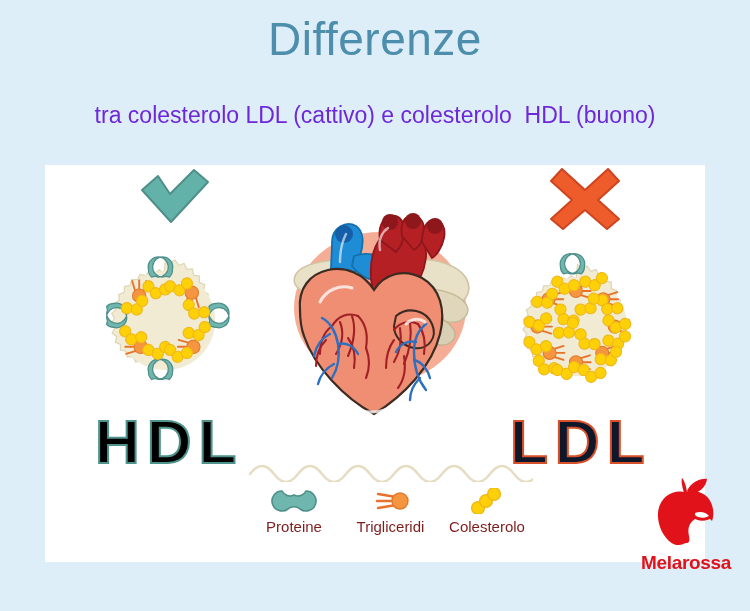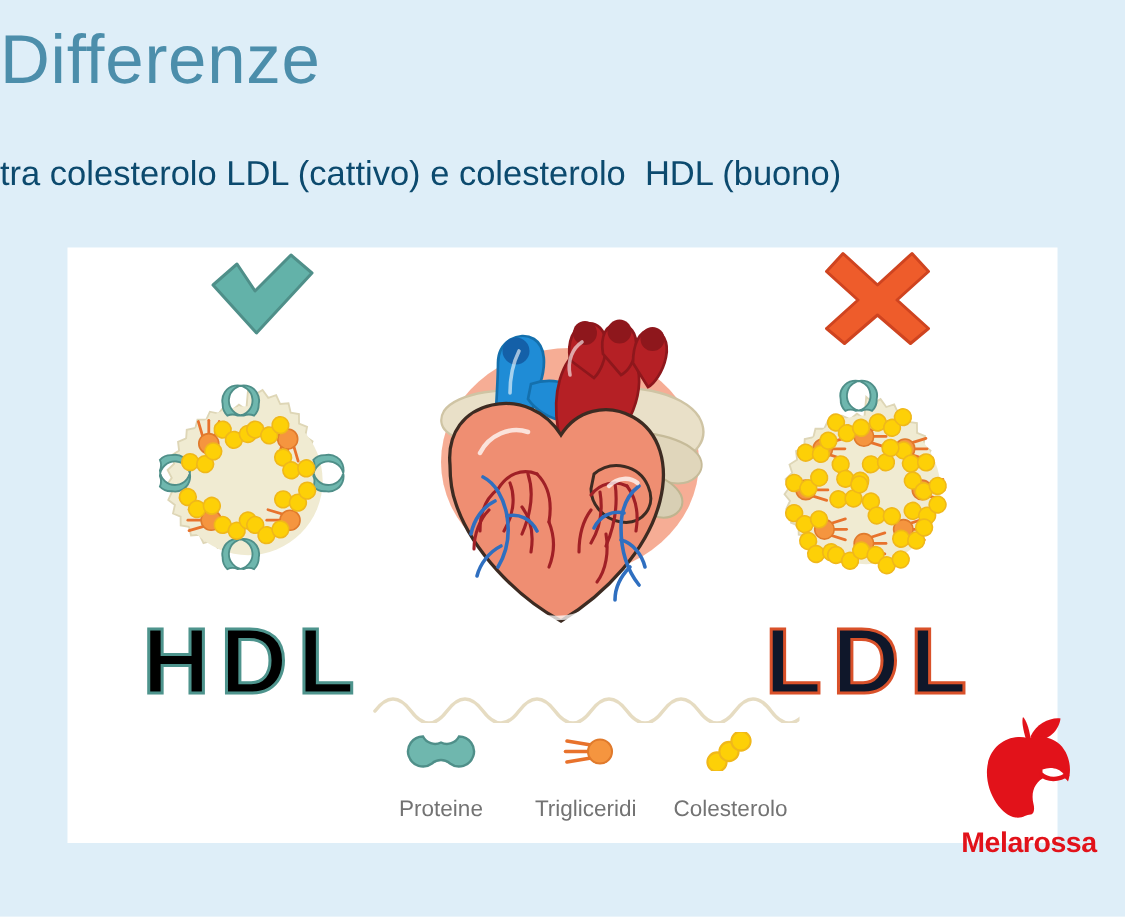--- a/index.html
+++ b/index.html
@@ -21,42 +21,42 @@
     height: 611px;
     background: #deeef8;
   }
 
   
   .header {
     position: absolute;
     left: 0; top: 0;
     width: 750px;
     height: 194px;
-    text-align: left;
+    text-align: center;
   }
   .title {
     position: absolute;
     left: 0;
     top: 16px;
     width: 750px;
     font-size: 46px;
     font-weight: 400;
     letter-spacing: 0.5px;
     color: #4c8eab;
     font-family: "Liberation Sans", sans-serif;
     line-height: 1;
   }
   .subtitle {
     position: absolute;
     left: 0;
     top: 104px;
     width: 750px;
     font-size: 23px;
     font-weight: 400;
-    color: #0c4a6e;
+    color: #6d28d9;
     font-family: "Liberation Sans", sans-serif;
     white-space: pre;
     line-height: 1;
   }
 
   
   .card {
     position: absolute;
     left: 45px;
     top: 165px;
@@ -133,23 +133,23 @@
     align-items: center;
     width: 92px;
   }
   .legend-icon {
     height: 26px;
     display: flex;
     align-items: center;
     justify-content: center;
   }
   .legend-label {
-    margin-top: 18px;
+    margin-top: 5px;
     font-size: 15px;
-    color: #737373;
+    color: #7f1d1d;
     font-family: "Liberation Sans", sans-serif;
     white-space: nowrap;
     line-height: 1;
   }
 
   
   .brand {
     position: absolute;
     left: 632px;
     top: 477px;

